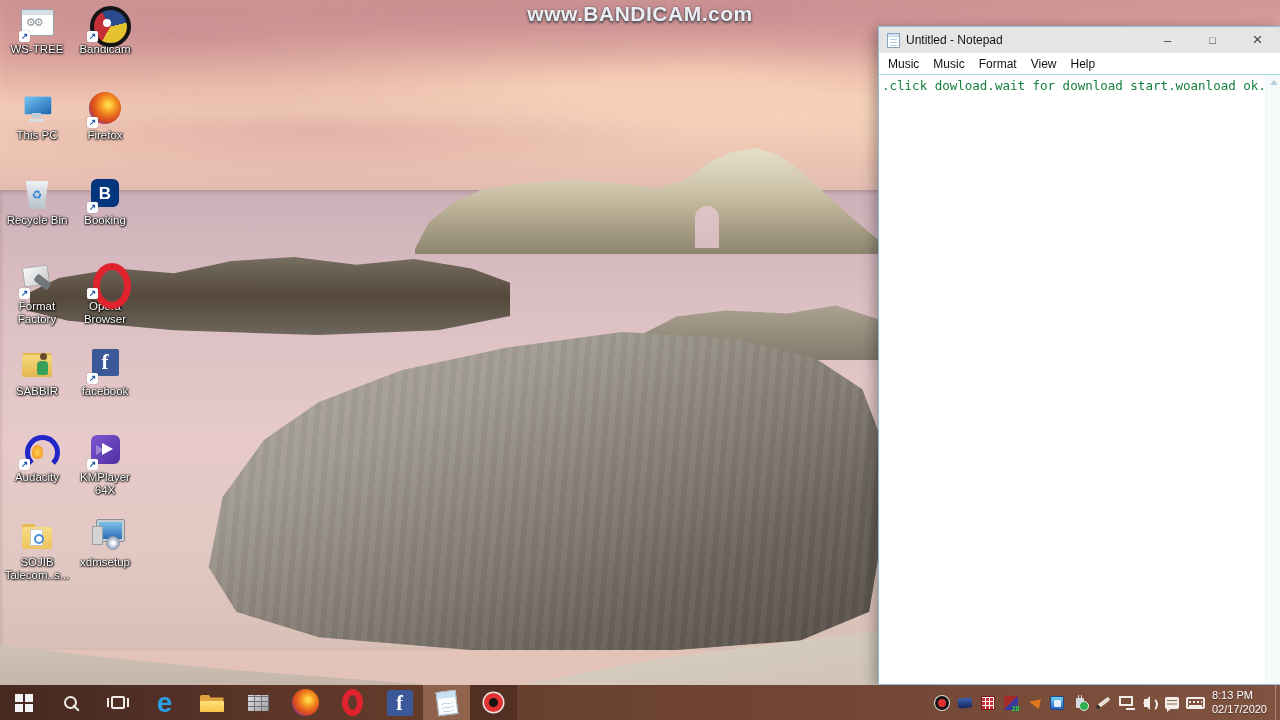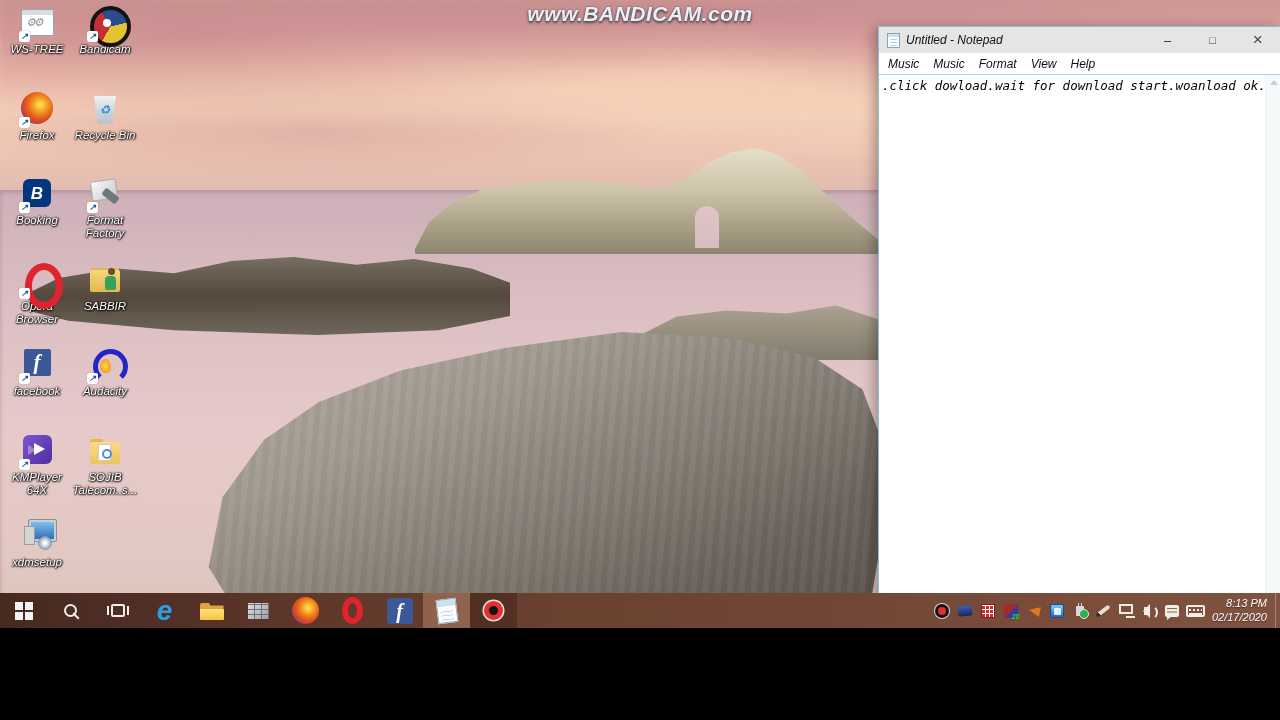--- a/index.html
+++ b/index.html
@@ -1,18 +1,18 @@
 <!DOCTYPE html>
 <html><head>
 <meta charset="utf-8">
 <style>
   * { box-sizing: border-box; margin: 0; padding: 0; }
   html,body { width:1280px; height:720px; overflow:hidden; }
   body { font-family:"Liberation Sans", sans-serif; background:#000; }
-  .stage { position:relative; width:1280px; height:628px; overflow:hidden;font-style:italic; }
+  .stage { position:relative; width:1280px; height:720px; overflow:hidden; }
 
   
   .desktop { position:absolute; inset:0 0 35px 0; overflow:hidden; background:#e3c2b8; }
   .wp { position:absolute; }
   .wp-sky { left:0; top:0; width:1280px; height:196px;
     background:linear-gradient(180deg,#cf9894 0%,#e2a9a0 18%,#eebbaa 38%,#f3cdb8 58%,#eec6b4 78%,#e0bab0 100%); }
   .wp-clouds { left:0; top:0; width:1280px; height:196px; filter:blur(3px);
     background:
       radial-gradient(60% 55% at 15% 18%, rgba(186,125,136,.55), transparent 70%),
       radial-gradient(50% 45% at 55% 6%,  rgba(190,130,142,.55), transparent 70%),
@@ -161,21 +161,21 @@
   .ctrl { width:45px; height:100%; display:flex; align-items:center; justify-content:center;
     color:#444; cursor:default; }
   .ctrl-min { font-size:13px; }
   .ctrl-max { font-size:11px; }
   .ctrl-close { font-size:17px; }
   .menubar { height:21px; display:flex; align-items:center; padding-left:2px; background:#fff; }
   .menu-item { font-size:12px; color:#111; padding:0 7px; }
   .textbody { position:absolute; left:0; right:0; top:47px; bottom:0; background:#fff;
     border-top:1px solid #a9d3e6; }
   .np-text { font-family:"DejaVu Sans Mono","Liberation Mono",monospace; font-size:12.5px;
-    color:#000000; padding:3px 0 0 3px; white-space:pre; }
+    color:#15803d; padding:3px 0 0 3px; white-space:pre; }
   .caret { display:inline-block; width:1px; height:13px; background:#000; vertical-align:-2px; }
   .vscroll { position:absolute; right:0; top:0; bottom:0; width:15px; background:#f6f9fa;
     border-left:1px solid #eef2f4; }
   .vscroll::before { content:""; position:absolute; left:3.5px; top:5px; width:0; height:0;
     border-left:4px solid transparent; border-right:4px solid transparent; border-bottom:5px solid #bad0dc; }
 
   
   .taskbar { position:absolute; left:0; right:0; bottom:0; height:35px; display:flex; align-items:stretch;
     background:linear-gradient(90deg,#46291f 0%,#512f26 12%,#5f3829 25%,#6b4130 45%,#714636 65%,#7a4e3a 85%,#805341 100%); }
   .tbtn { width:47px; display:flex; align-items:center; justify-content:center; position:relative; }
@@ -250,21 +250,21 @@
     border:2px solid transparent; border-right-color:#f2ede8; border-radius:50%; }
   .y-ac { position:relative; width:14px; height:12px; background:#f2ede8; border-radius:2px; }
   .y-ac::before { content:""; position:absolute; left:2px; top:3px; width:10px; height:1.5px;
     background:#8a6750; box-shadow:0 3.5px #8a6750; }
   .y-ac::after { content:""; position:absolute; left:2px; bottom:-3px; width:0; height:0;
     border-top:4px solid #f2ede8; border-right:5px solid transparent; }
   .y-kb { position:relative; width:19px; height:12px; border:2px solid #f2ede8; border-radius:2px; }
   .y-kb::after { content:""; position:absolute; left:1px; top:2px; width:13px; height:2px;
     background:repeating-linear-gradient(90deg,#f2ede8 0 2px,transparent 2px 4px);
     box-shadow:0 4px 0 #f2ede8; }
-  .clock { display:flex; flex-direction:column; justify-content:center; align-items:flex-end;
+  .clock { display:flex; flex-direction:column; justify-content:center; align-items:flex-start;
     padding:0 8px 0 5px; color:#fff; font-size:11px; line-height:13.5px;
     text-shadow:0 1px 1px rgba(0,0,0,.45); }
   .showdesk { width:5px; border-left:1px solid rgba(255,255,255,.3); }
 </style>
 </head>
 <body>
 
 <div class="stage">
 
   <div class="desktop">
@@ -289,20 +289,24 @@
         </span>
       <div class="dlabel">WS-TREE</div>
     </div>
     <div class="dicon">
       <span class="art i-bandicam">
           <span class="sc"></span>
         </span>
       <div class="dlabel">Bandicam</div>
     </div>
     <div class="dicon">
+      <span class="art i-pc"></span>
+      <div class="dlabel">This PC</div>
+    </div>
+    <div class="dicon">
       <span class="art i-fx">
           <span class="sc"></span>
         </span>
       <div class="dlabel">Firefox</div>
     </div>
     <div class="dicon">
       <span class="art i-bin"></span>
       <div class="dlabel">Recycle Bin</div>
     </div>
     <div class="dicon">

